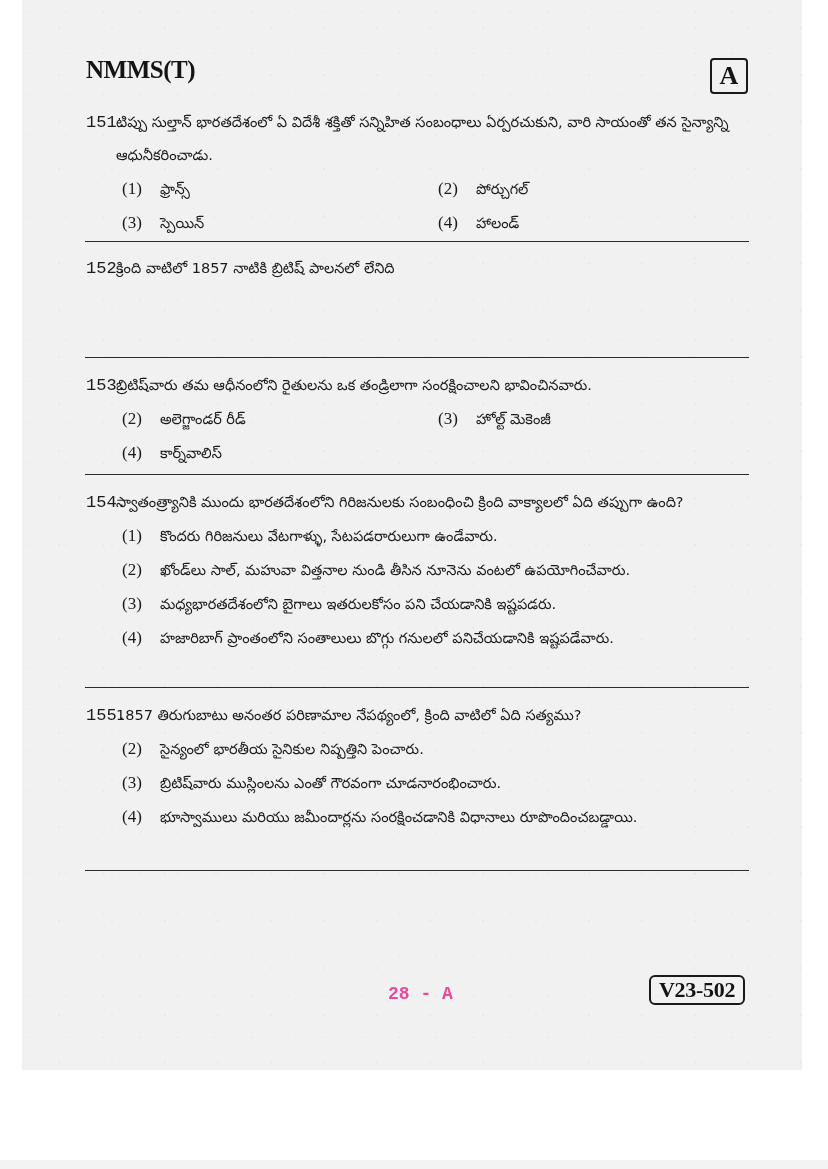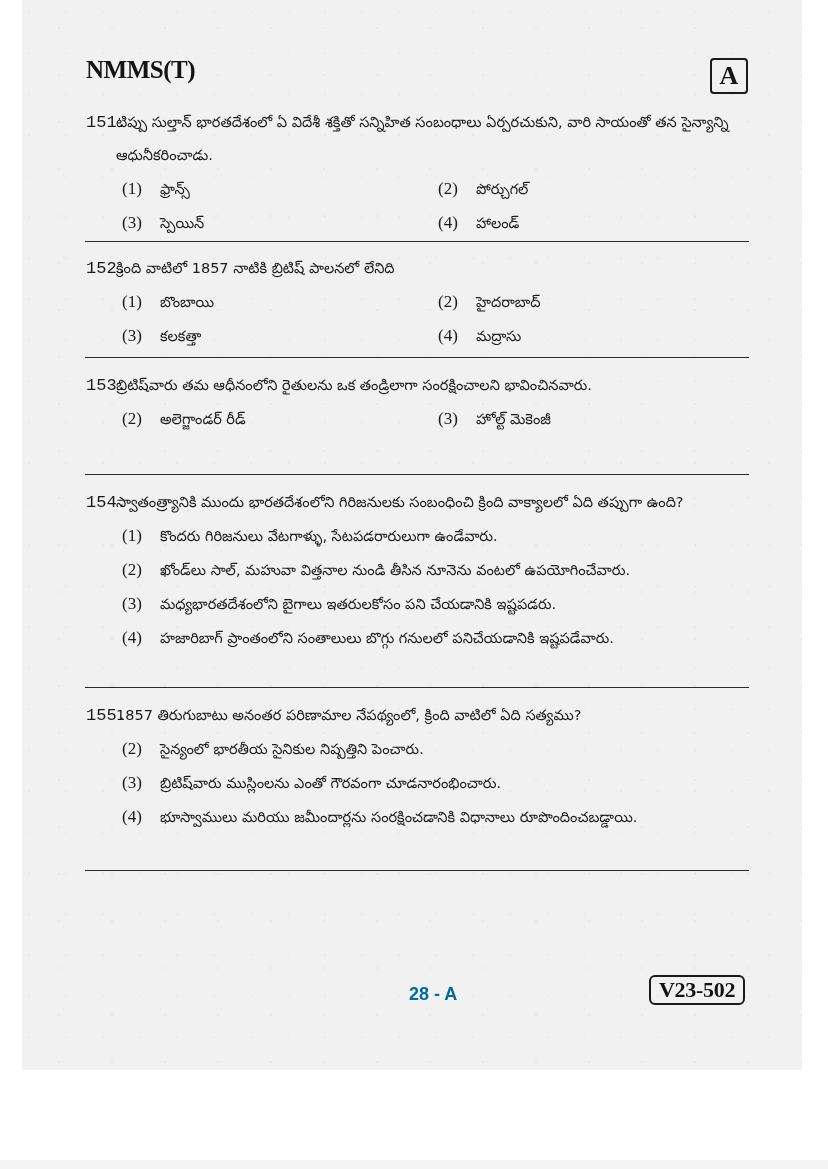--- a/index.html
+++ b/index.html
@@ -101,25 +101,24 @@
       position: absolute;
       left: 85px;
       width: 664px;
       height: 0;
       border-top: 1.5px solid #2a2a2a;
     }
     .page-num {
       position: absolute;
       left: 388px;
       top: 984px;
-      font-family: Liberation Sans, sans-serif;
+      font-family: Liberation Mono, monospace;
       font-weight: bold;
       font-size: 18px;
-      color: #0369a1;
-      margin-left: 21px;
+      color: #ec4899;
     }
     .code-box {
       position: absolute;
       left: 649px;
       top: 975px;
       padding: 0 8px;
       height: 26px;
       border: 2px solid #1a1a1a;
       border-radius: 6px;
       font-family: "Liberation Serif", serif;
@@ -145,34 +144,29 @@
     <div class="opt"><span class="opt-num">(1)</span><span>ఫ్రాన్స్</span></div>
     <div class="opt"><span class="opt-num">(2)</span><span>పోర్చుగల్</span></div>
     <div class="opt"><span class="opt-num">(3)</span><span>స్పెయిన్</span></div>
     <div class="opt"><span class="opt-num">(4)</span><span>హాలండ్</span></div>
   </div>
 </div>
 <div class="divider" style="top:241px;"></div>
 
 <div class="question" style="top:252px;">
   <div class="q-stem"><span class="q-num">152.</span><span>క్రింది వాటిలో 1857 నాటికి బ్రిటిష్ పాలనలో లేనిది</span></div>
-  <div class="opts-grid">
-    <div class="opt"><span class="opt-num">(1)</span><span>బొంబాయి</span></div>
-    <div class="opt"><span class="opt-num">(2)</span><span>హైదరాబాద్</span></div>
-    <div class="opt"><span class="opt-num">(3)</span><span>కలకత్తా</span></div>
-    <div class="opt"><span class="opt-num">(4)</span><span>మద్రాసు</span></div>
-  </div>
 </div>
 <div class="divider" style="top:357px;"></div>
 
 <div class="question" style="top:369px;">
   <div class="q-stem"><span class="q-num">153.</span><span>బ్రిటిష్‌వారు తమ ఆధీనంలోని రైతులను ఒక తండ్రిలాగా సంరక్షించాలని భావించినవారు.</span></div>
   <div class="opts-grid">
     <div class="opt"><span class="opt-num">(2)</span><span>అలెగ్జాండర్ రీడ్</span></div>
     <div class="opt"><span class="opt-num">(3)</span><span>హోల్ట్ మెకెంజీ</span></div>
+    <div class="opt"><span class="opt-num">(4)</span><span>కార్న్‌వాలిస్</span></div>
   </div>
 </div>
 <div class="divider" style="top:474px;"></div>
 
 <div class="question" style="top:486px;">
   <div class="q-stem"><span class="q-num">154.</span><span>స్వాతంత్ర్యానికి ముందు భారతదేశంలోని గిరిజనులకు సంబంధించి క్రింది వాక్యాలలో ఏది తప్పుగా ఉంది?</span></div>
   <div class="opts-list">
     <div class="opt"><span class="opt-num">(1)</span><span>కొందరు గిరిజనులు వేటగాళ్ళు, సేటపడరారులుగా ఉండేవారు.</span></div>
     <div class="opt"><span class="opt-num">(2)</span><span>ఖోండ్‌లు సాల్, మహువా విత్తనాల నుండి తీసిన నూనెను వంటలో ఉపయోగించేవారు.</span></div>
     <div class="opt"><span class="opt-num">(3)</span><span>మధ్యభారతదేశంలోని బైగాలు ఇతరులకోసం పని చేయడానికి ఇష్టపడరు.</span></div>

